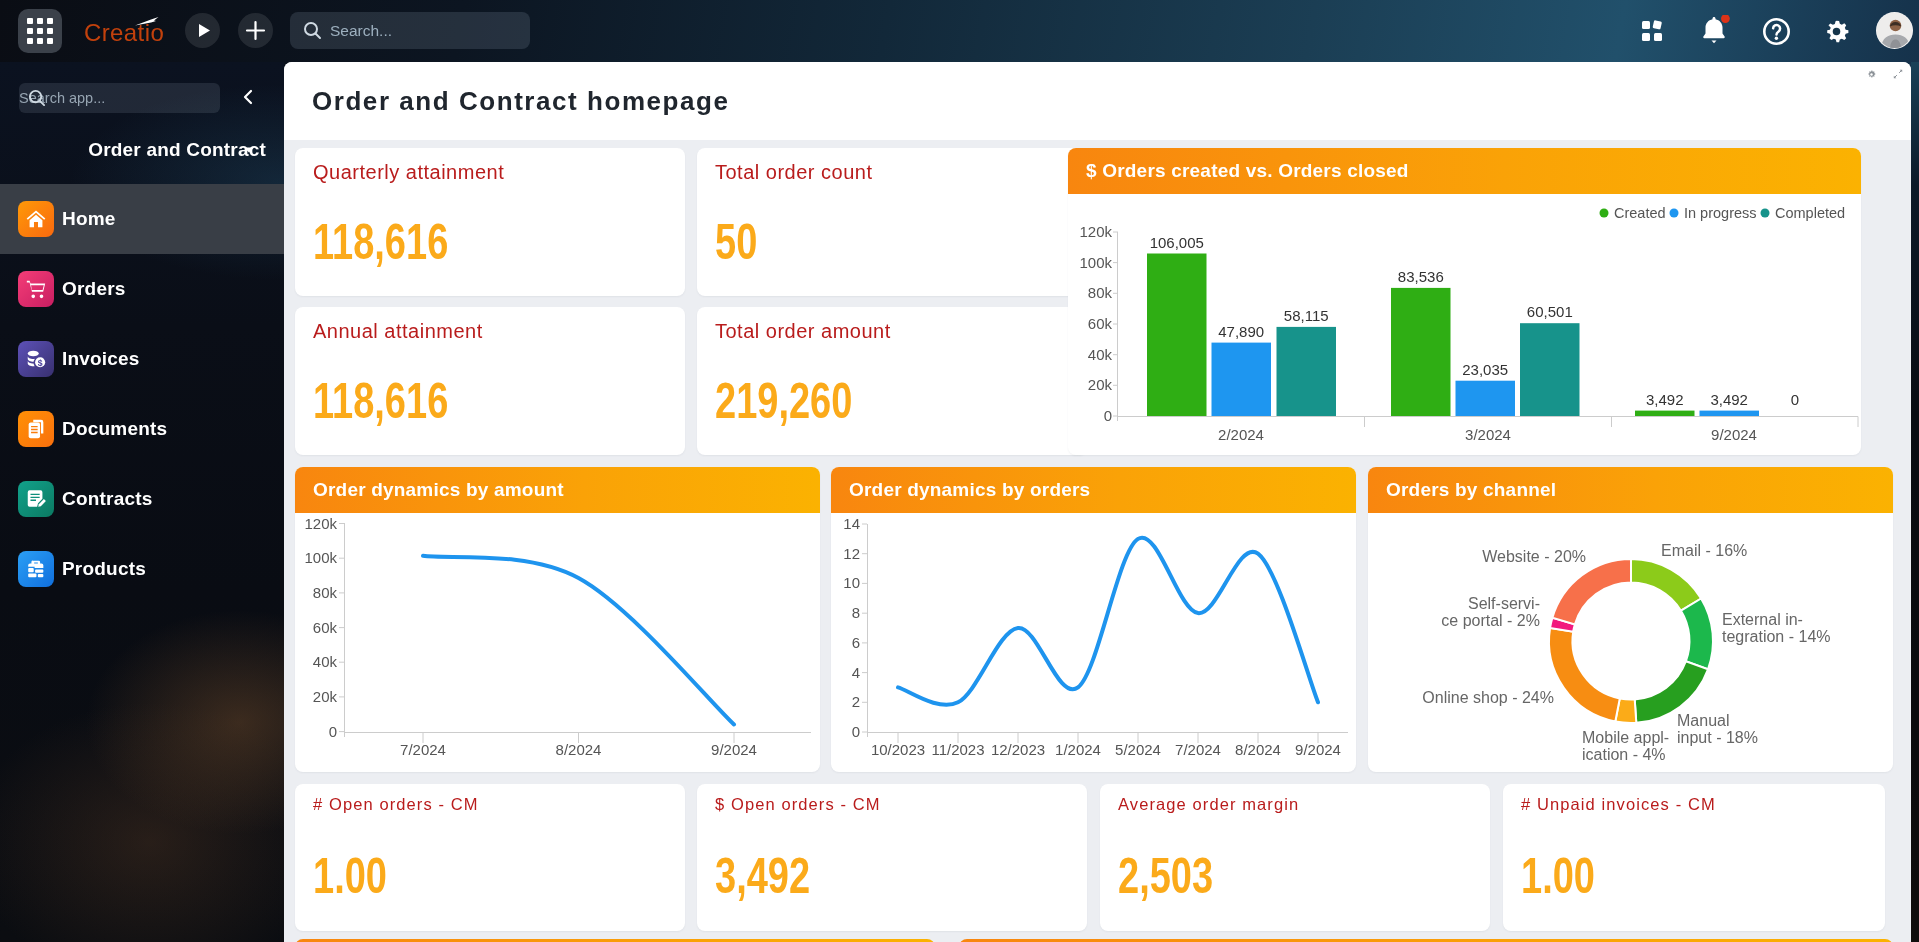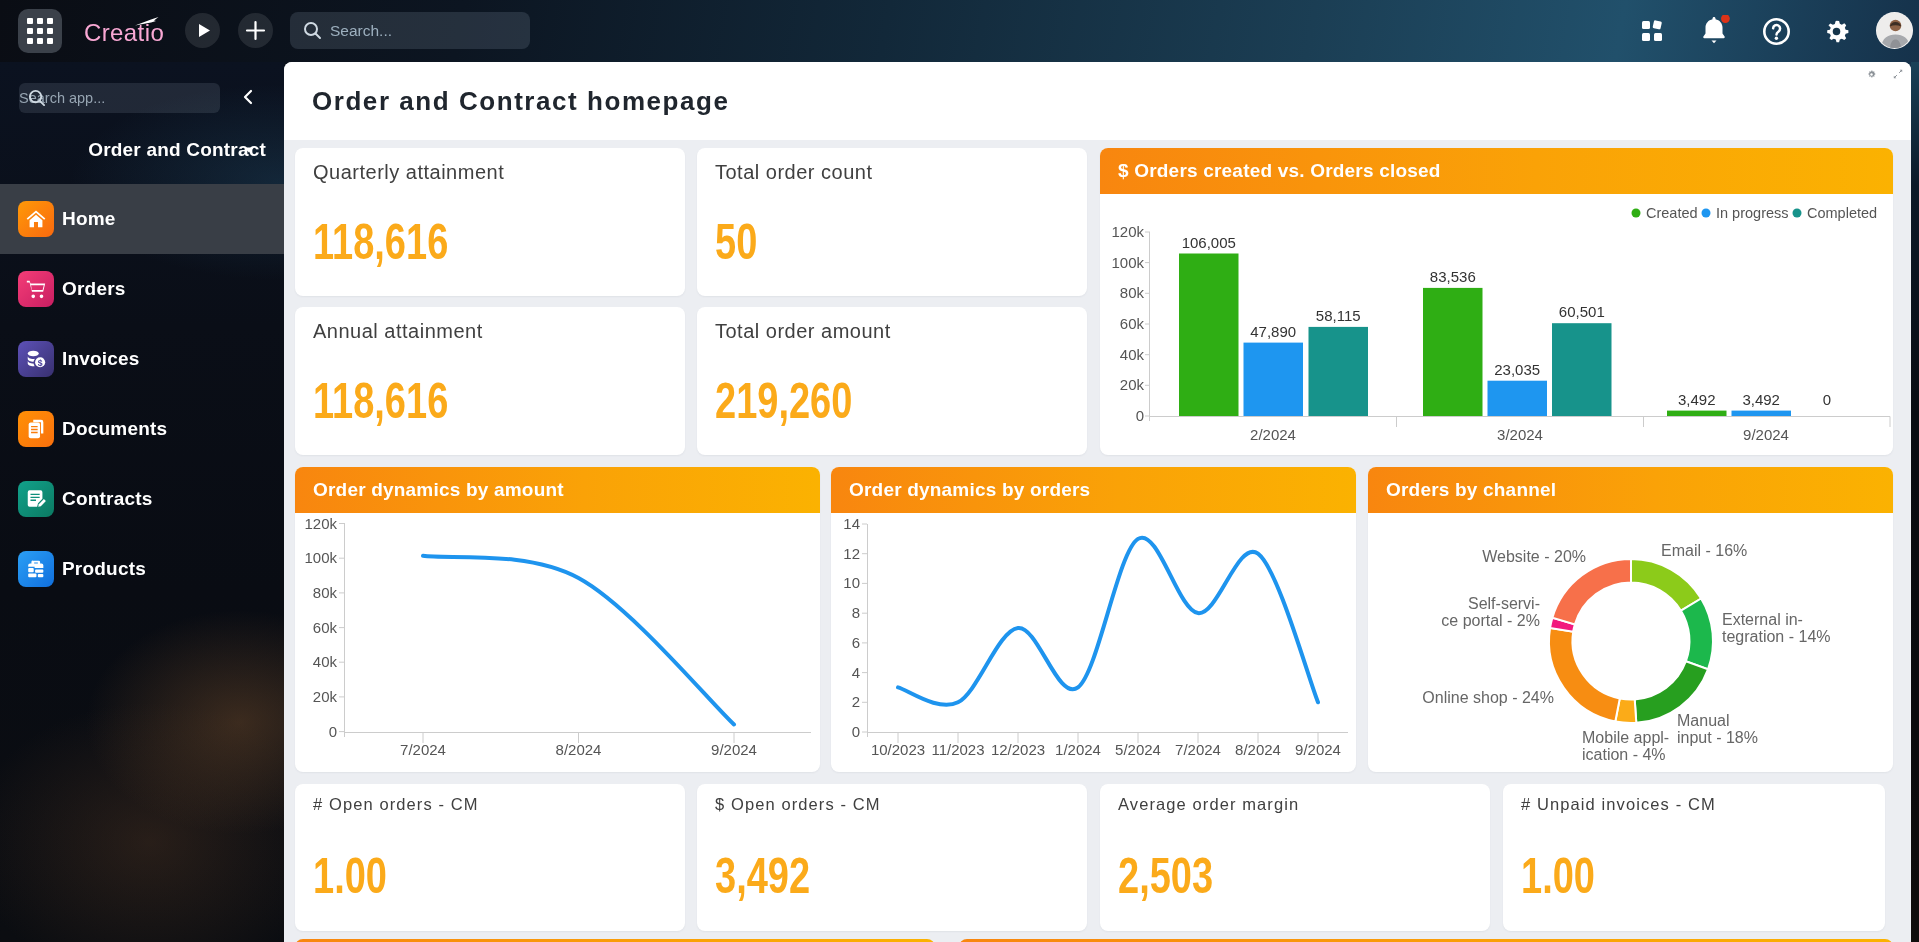--- a/index.html
+++ b/index.html
@@ -14,21 +14,21 @@
     background:
       radial-gradient(220px 160px at 240px 660px, rgba(120,80,45,.45), rgba(120,80,45,0) 70%),
       radial-gradient(260px 200px at 150px 780px, rgba(95,62,38,.35), rgba(95,62,38,0) 70%),
       radial-gradient(300px 140px at 280px 120px, rgba(35,80,110,.35), rgba(35,80,110,0) 70%),
       linear-gradient(180deg,#0b1220 0%,#0a0e17 30%,#090c13 60%,#0b0d11 100%); }
   #rightstrip { left:1911px; top:62px; width:8px; height:880px;
     background:linear-gradient(180deg,#194158 0%,#0c1928 14%,#090c12 40%,#0b0b0d 75%,#100d0c 100%); }
   #appgrid { left:18px; top:9px; width:44px; height:44px; border-radius:10px; background:#3b414a; }
   #appgrid svg { margin:8px; }
   .circle-btn { border-radius:50%; width:35px; height:35px; top:13px; background:rgba(255,255,255,.1); color:#fff; }
-  #logo { left:84px; top:19px; color:#f9a8d4; font-size:24px; letter-spacing:.4px; font-weight:400; }
+  #logo { left:84px; top:19px; color:#c2410c; font-size:24px; letter-spacing:.4px; font-weight:400; }
   #topsearch { left:290px; top:12px; width:240px; height:37px; border-radius:8px; background:rgba(194,215,233,.14); color:#9db0bf; font-size:15.5px; line-height:37px; }
   #topsearch .mag { position:absolute; left:13px; top:9px; }
   #topsearch span { margin-left:40px;text-align:right; }
   .tr-ico { position:absolute; top:18px; }
   #avatar { left:1876px; top:12px; width:37px; height:37px; border-radius:50%; background:#e9e7e6; overflow:hidden; border:1px solid rgba(255,255,255,.55); }
 
   
   #sbsearch { left:19px; top:21px; width:201px; height:30px; border-radius:6px; background:rgba(196,215,231,.12); color:#97a5b2; font-size:14.5px; line-height:30px; }
   #sbsearch .mag { position:absolute; left:9px; top:6px; }
   #sbsearch span { }
@@ -43,21 +43,21 @@
   .i-docs { background:linear-gradient(135deg,#ff9006 0%,#f9700d 100%); }
   .i-contracts { background:linear-gradient(135deg,#12a18b 0%,#0b7a62 100%); }
   .i-products { background:linear-gradient(135deg,#2b9ff5 0%,#106fdd 100%); }
   .mico svg { margin:7px; }
 
   
   #content { left:284px; top:62px; width:1627px; height:880px; background:#eceef2; border-radius:8px 8px 0 0; overflow:hidden; }
   #chead { left:0; top:0; width:1627px; height:78px; background:#fff; }
   #ctitle { left:28px; top:0; line-height:78px; font-size:26px; font-weight:700; color:#20262e; letter-spacing:1.55px; }
   .card { position:absolute; background:#fff; border-radius:8px; box-shadow:0 1px 2px rgba(40,50,70,.06); }
-  .kpi-label { position:absolute; left:18px; top:11px; font-size:16.5px; color:#404040; letter-spacing:1.1px; }
+  .kpi-label { position:absolute; left:18px; top:11px; font-size:16.5px; color:#b91c1c; letter-spacing:1.1px; }
   .kpi-label.big { font-size:20px; top:13px; letter-spacing:.5px; }
   .kpi-value { position:absolute; left:18px; color:#fbaa1a; font-weight:700; font-size:50px; transform:scaleX(.76); transform-origin:0 50%; white-space:nowrap; }
   .ohead { position:absolute; left:0; top:0; right:0; height:46px; border-radius:8px 8px 0 0;
     background:linear-gradient(90deg,#f8860f 0%,#faa207 55%,#fbb201 100%); color:#fff; font-size:19px; font-weight:700; line-height:46px; padding-left:18px; letter-spacing:.2px; }
   .chart-svg { position:absolute; left:0; }
 </style>
 </head>
 <body>
   <div id="topbar" class="abs"></div>
   <div id="sidebar" class="abs"></div>
@@ -233,21 +233,21 @@
     </div>
     <div class="card" style="left:11px;top:245px;width:390px;height:148px">
       <div class="kpi-label big">Annual attainment</div>
       <div class="kpi-value" style="top:65px">118,616</div>
     </div>
     <div class="card" style="left:413px;top:245px;width:390px;height:148px">
       <div class="kpi-label big">Total order amount</div>
       <div class="kpi-value" style="top:65px">219,260</div>
     </div>
 
-    <div class="card" style="left:816px;top:86px;width:793px;height:307px">
+    <div class="card" style="left:784px;top:86px;width:793px;height:307px">
       <div class="ohead">$ Orders created vs. Orders closed</div>
       <svg class="chart-svg" style="top:46px" width="793" height="261" viewBox="0 0 793 261">
         <text x="44" y="227.0" font-size="15" fill="#555555" text-anchor="end">0</text>
 <line x1="45" x2="50" y1="222.0" y2="222.0" stroke="#cccccc" stroke-width="1"></line>
 <text x="44" y="196.3" font-size="15" fill="#555555" text-anchor="end">20k</text>
 <line x1="45" x2="50" y1="191.3" y2="191.3" stroke="#cccccc" stroke-width="1"></line>
 <text x="44" y="165.7" font-size="15" fill="#555555" text-anchor="end">40k</text>
 <line x1="45" x2="50" y1="160.7" y2="160.7" stroke="#cccccc" stroke-width="1"></line>
 <text x="44" y="135.0" font-size="15" fill="#555555" text-anchor="end">60k</text>
 <line x1="45" x2="50" y1="130.0" y2="130.0" stroke="#cccccc" stroke-width="1"></line>

